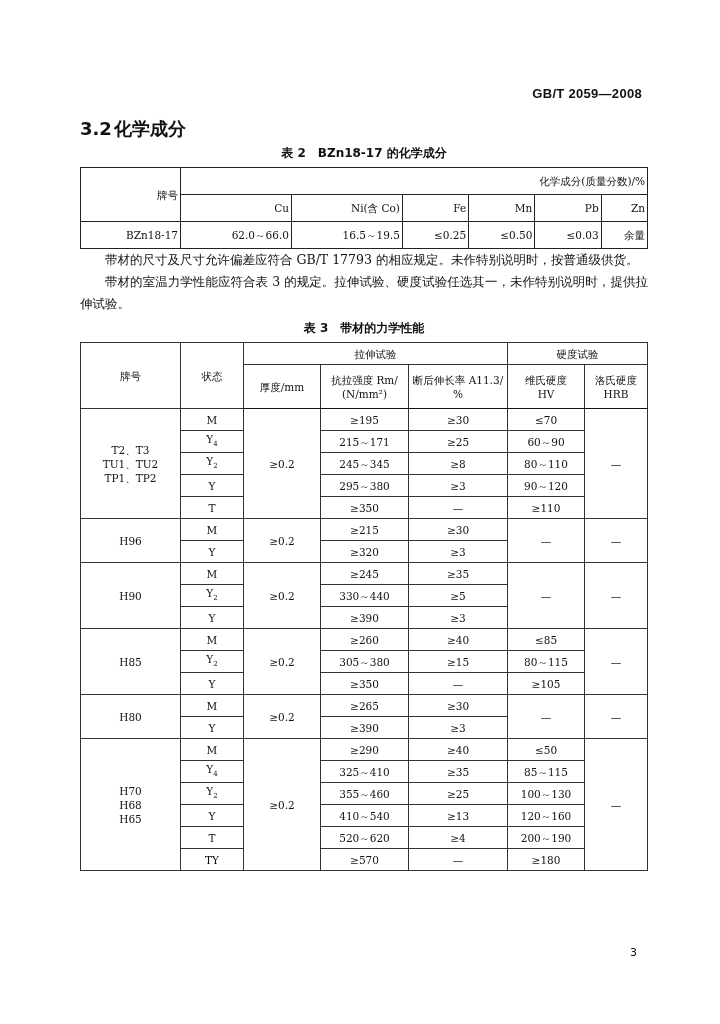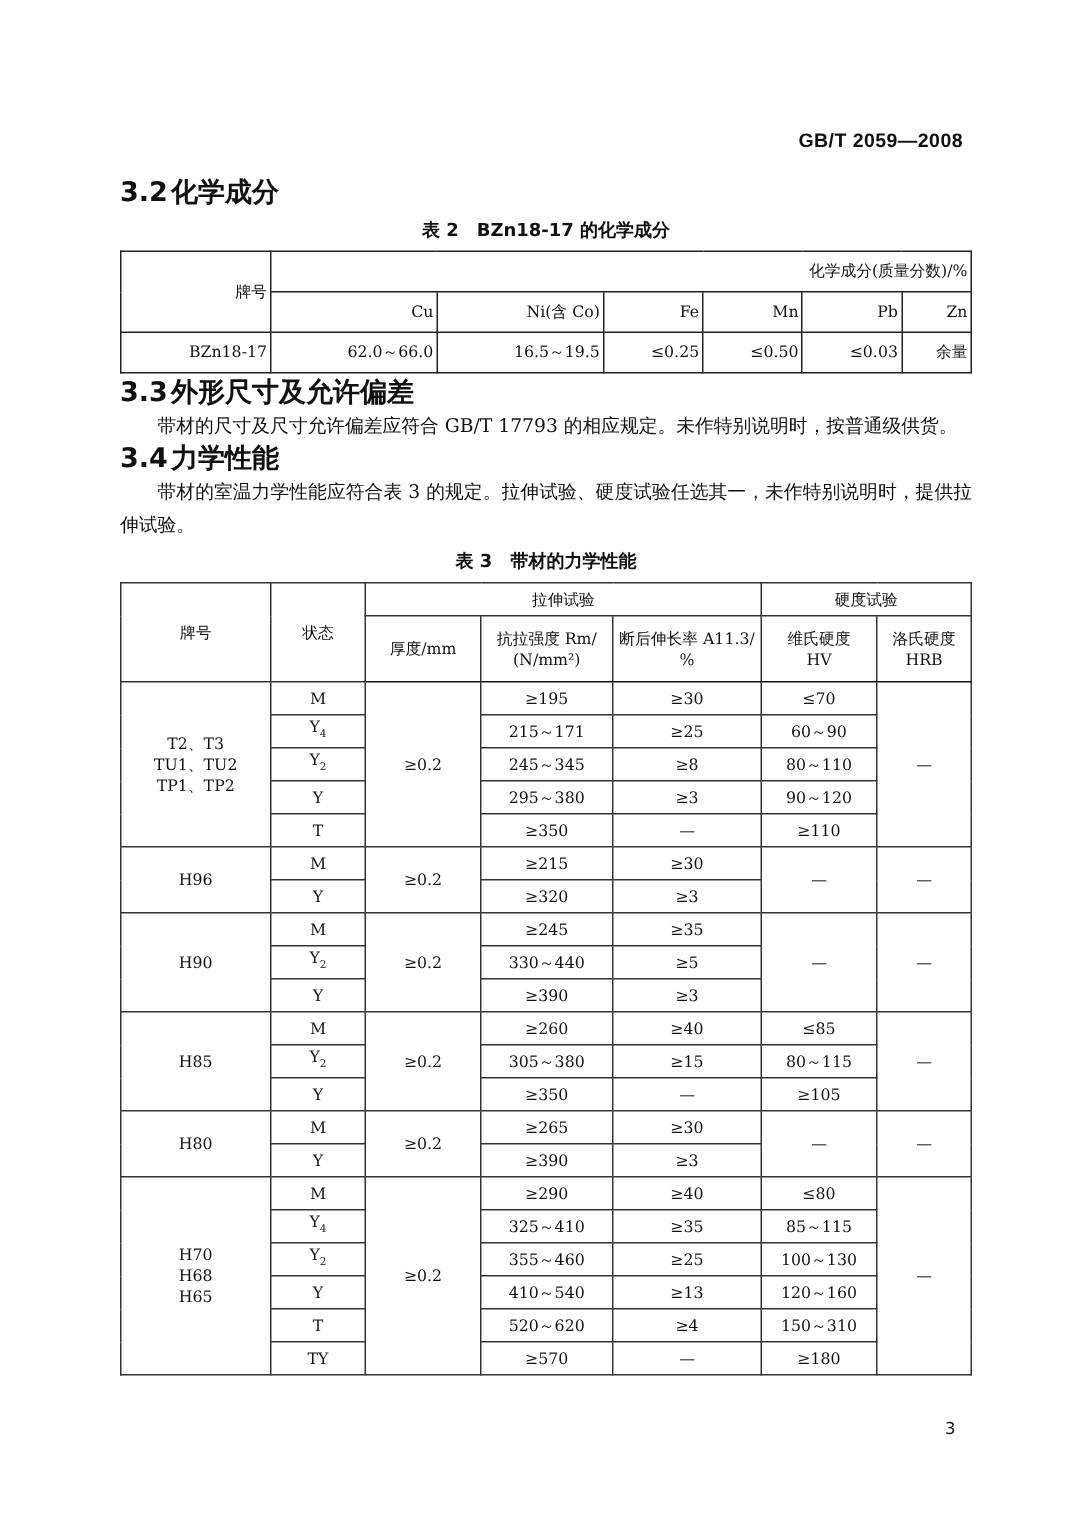--- a/index.html
+++ b/index.html
@@ -62,28 +62,22 @@
         <td>62.0～66.0</td>
         <td>16.5～19.5</td>
         <td>≤0.25</td>
         <td>≤0.50</td>
         <td>≤0.03</td>
         <td>余量</td>
       </tr>
     </tbody>
   </table>
 
-  <div class="sec-head" style="margin-top:2px">
-    <span class="num">3.3</span><span>外形尺寸及允许偏差</span>
-  </div>
   <p class="para">带材的尺寸及尺寸允许偏差应符合 GB/T 17793 的相应规定。未作特别说明时，按普通级供货。</p>
 
-  <div class="sec-head">
-    <span class="num">3.4</span><span>力学性能</span>
-  </div>
   <p class="para">带材的室温力学性能应符合表 3 的规定。拉伸试验、硬度试验任选其一，未作特别说明时，提供拉伸试验。</p>
 
   <div class="tbl-title">表 3　带材的力学性能</div>
   <table class="t3" id="t3">
     <colgroup>
       <col style="width:100px">
         <col style="width:63px">
         <col style="width:77px">
       <col style="width:88px">
         <col style="width:99px">
@@ -222,21 +216,21 @@
         <tr>
           <td rowspan="6" class="grade">
             <div>H70</div>
             <div>H68</div>
             <div>H65</div>
           </td>
           <td>M</td>
           <td rowspan="6">≥0.2</td>
           <td>≥290</td>
           <td>≥40</td>
-          <td>≤80</td>
+          <td>≤50</td>
           <td rowspan="6">—</td>
         </tr>
         <tr>
           <td><span>Y</span><sub>4</sub></td>
           <td>325～410</td>
           <td>≥35</td>
           <td>85～115</td>
         </tr>
         <tr>
           <td><span>Y</span><sub>2</sub></td>
@@ -247,21 +241,21 @@
         <tr>
           <td>Y</td>
           <td>410～540</td>
           <td>≥13</td>
           <td>120～160</td>
         </tr>
         <tr>
           <td>T</td>
           <td>520～620</td>
           <td>≥4</td>
-          <td>150～310</td>
+          <td>200～190</td>
         </tr>
         <tr>
           <td>TY</td>
           <td>≥570</td>
           <td>—</td>
           <td>≥180</td>
         </tr>
       </tbody>
   </table>
 </div>

